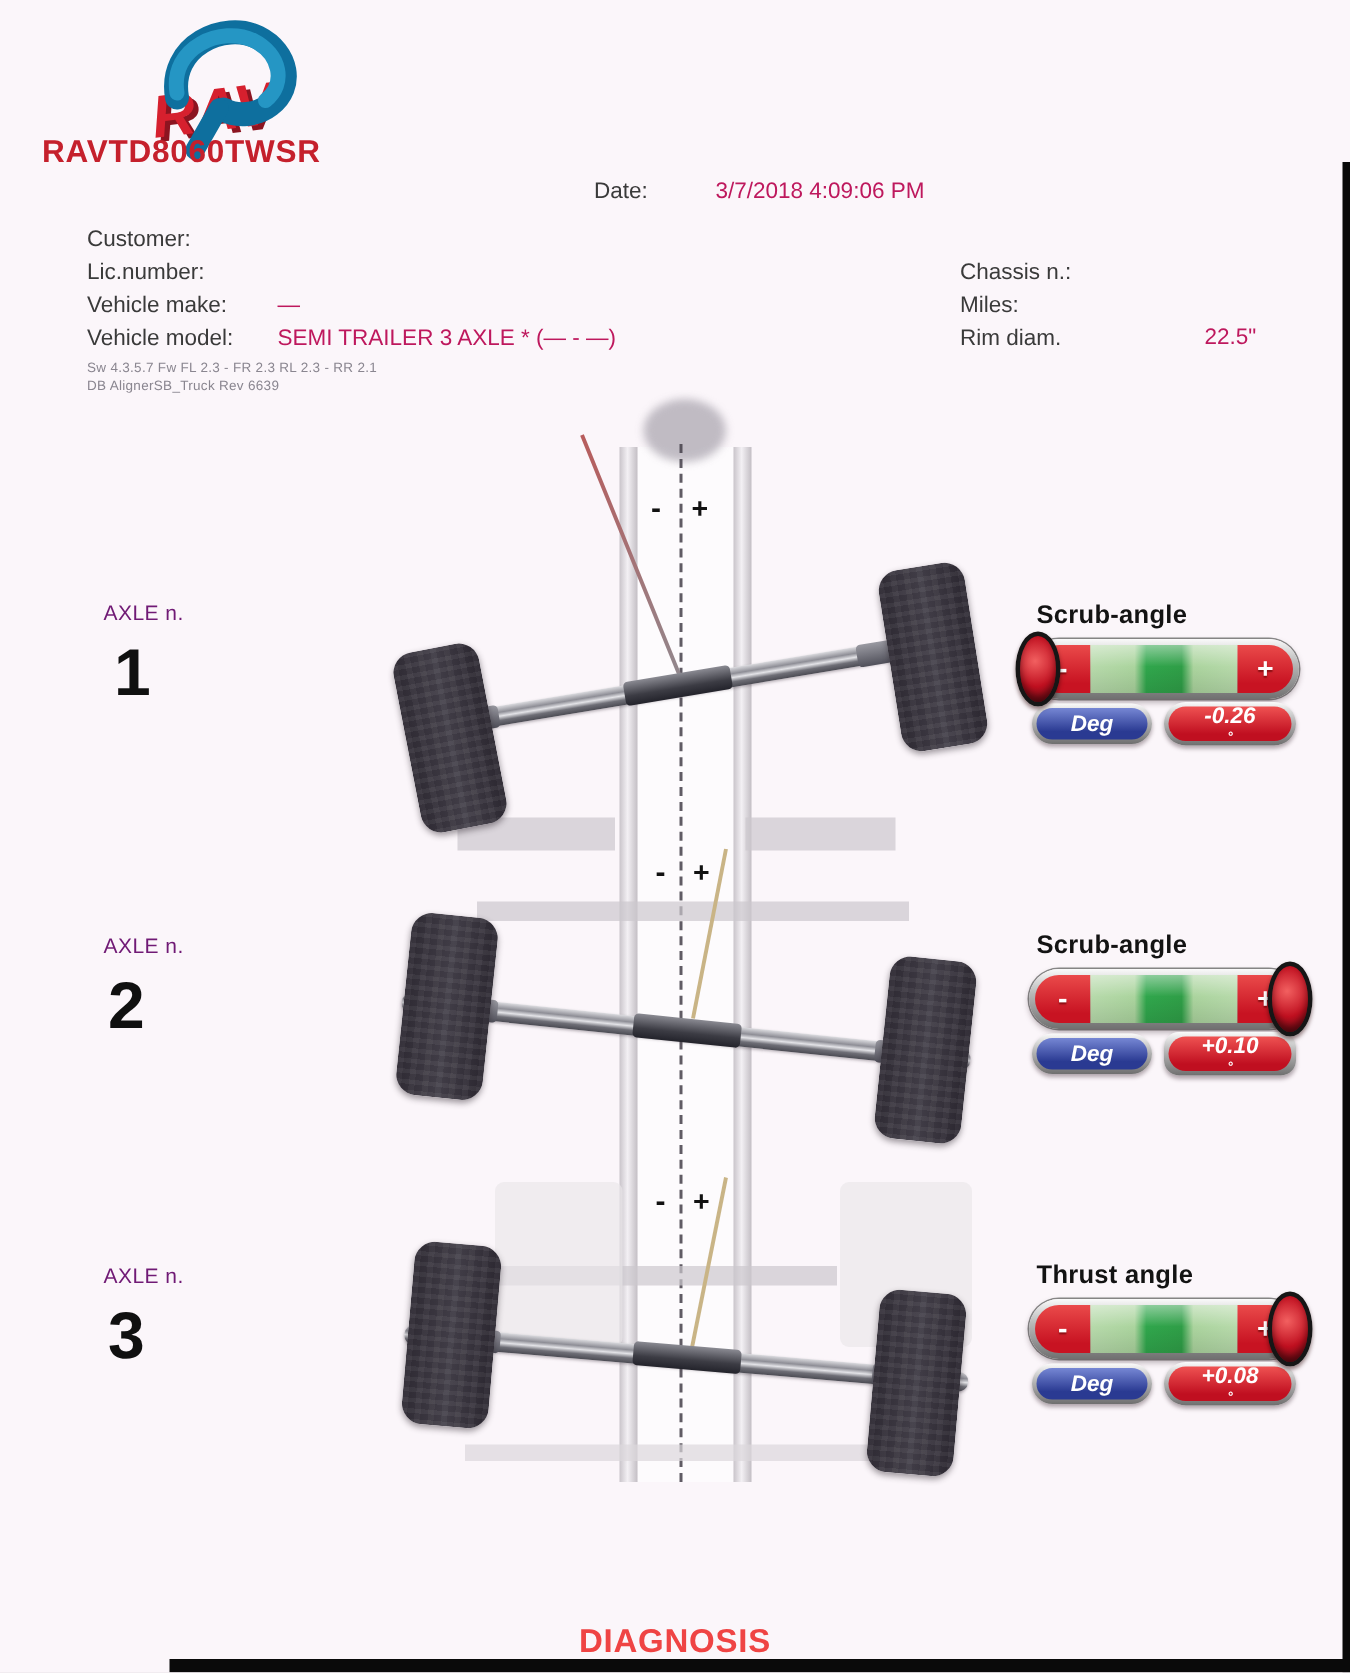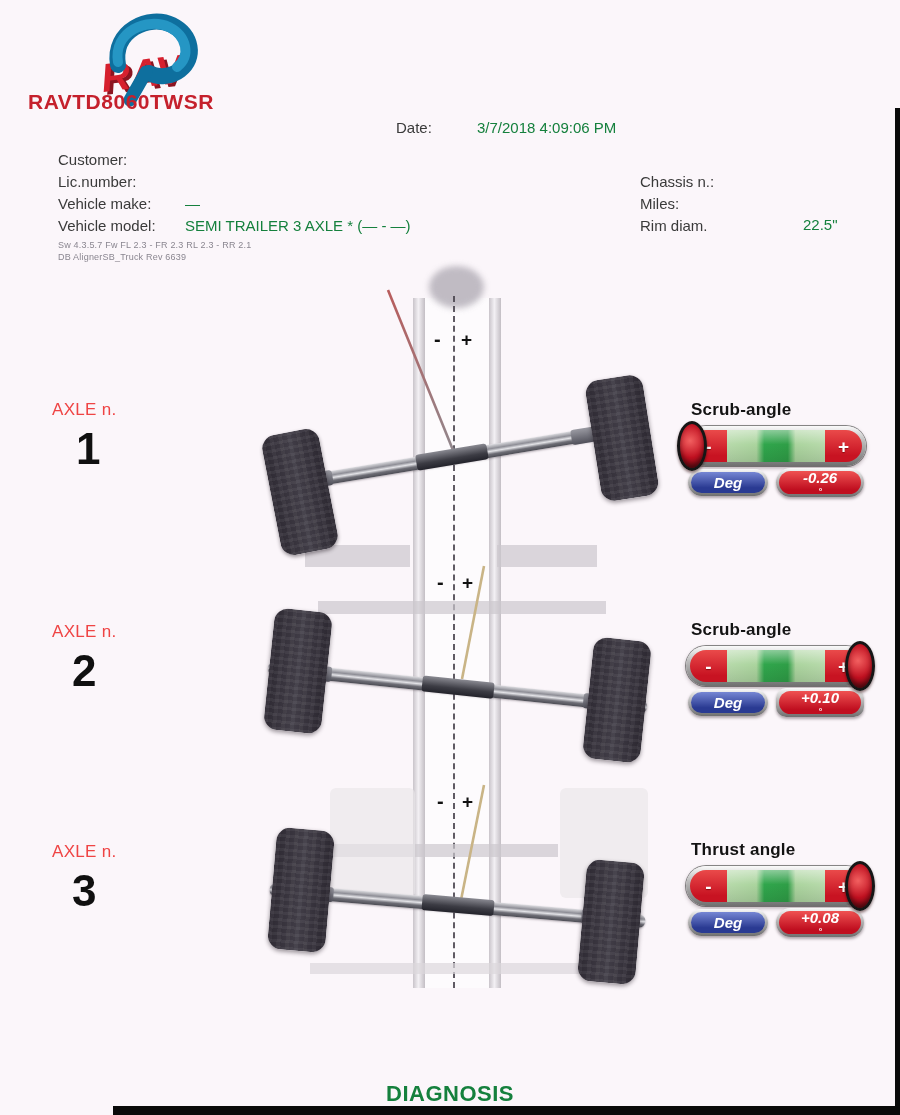--- a/index.html
+++ b/index.html
@@ -7,21 +7,21 @@
     position:relative; width:900px; height:1115px; margin:0 auto;
     background:#fbf6fa; overflow:hidden;
     font-family:"Liberation Sans", sans-serif; color:#2b2b2b;
   }
   .abs { position:absolute; }
 
   
   .model-code { left:28px; top:90px; font-size:21px; font-weight:bold;
     color:#c5202c; letter-spacing:.5px; }
   .hdr-label { font-size:15px; color:#3a3a3a; }
-  .hdr-value { font-size:15px; color:#15803d; }
+  .hdr-value { font-size:15px; color:#be185d; }
   .sw-line { font-size:9px; color:#8a8690; letter-spacing:.2px; }
 
   
   .rail { top:298px; width:12px; height:690px;
     background:linear-gradient(90deg,#c9c4ca 0%,#f3f0f4 45%,#c3bec4 100%); }
   .frame-fill { left:425px; top:298px; width:64px; height:690px; background:#fdfbfd; }
   .kingpin { left:429px; top:266px; width:55px; height:42px; border-radius:50%;
     background:#b6b1ba; filter:blur(3px); opacity:.85; }
   .centerline { left:453px; top:296px; height:692px; width:0;
     border-left:2px dashed #45404a; opacity:.85; }
@@ -42,21 +42,21 @@
     background:
       repeating-linear-gradient(0deg, rgba(255,255,255,.05) 0 3px, rgba(0,0,0,0) 3px 7px),
       repeating-linear-gradient(90deg, rgba(255,255,255,.04) 0 4px, rgba(0,0,0,0) 4px 9px),
       linear-gradient(90deg,#2e2a33 0%,#413d47 50%,#2b2730 100%);
     box-shadow:0 2px 4px rgba(40,30,40,.45); }
 
   .sign { position:absolute; font-weight:900; color:#111; }
   .sign-minus { font-size:20px; }
   .sign-plus  { font-size:19px; }
 
-  .axle-label { font-size:17px; color:#ef4444; letter-spacing:.3px; }
+  .axle-label { font-size:14px; color:#701a75; letter-spacing:.3px;margin-left:17px; }
   .axle-number { font-size:44px; font-weight:bold; color:#101010; }
 
   
   .gauge-title { font-size:17px; font-weight:bold; color:#131313; letter-spacing:.2px; }
   .gauge-bar-outer { position:absolute; width:180px; height:40px; border-radius:20px;
     background:linear-gradient(180deg,#fafafa 0%,#b9b9b9 40%,#707070 100%);
     box-shadow:0 2px 4px rgba(60,40,50,.4), 0 0 0 1px #8a8a8a; padding:0; }
   .gauge-bar-inner { position:absolute; left:4px; top:4px; right:4px; bottom:4px;
     border-radius:16px; overflow:hidden; display:flex; }
   .seg-red { width:37px; display:flex; align-items:center; justify-content:center;
@@ -80,21 +80,21 @@
     display:flex; align-items:center; justify-content:center;
     color:#fff; font-weight:bold; font-style:italic; }
   .pill-deg { width:80px; height:27px; }
   .pill-deg .pill-inner { background:linear-gradient(180deg,#7687d4 0%,#2a3a92 75%); font-size:15px;text-align:center; }
   .pill-val { width:88px; height:29px; }
   .pill-val .pill-inner { background:linear-gradient(180deg,#ef5252 0%,#c00f20 80%); font-size:15px;flex-direction:column; }
   .pill-val sup { font-size:9px; margin-left:1px; font-style:normal; }
 
   
   .diagnosis { left:0; top:1081px; width:900px; text-align:center;
-    font-size:22px; font-weight:bold; color:#15803d; letter-spacing:.5px; }
+    font-size:22px; font-weight:bold; color:#ef4444; letter-spacing:.5px; }
   .edge-right  { left:895px; top:108px; width:5px; height:1007px; background:#0a0a0a; }
   .edge-bottom { left:113px; top:1106px; width:787px; height:9px;  background:#0a0a0a; }
 
   svg.overlay { position:absolute; left:0; top:0; pointer-events:none; }
 </style>
 </head>
 <body>
 
 <div class="page">
 

